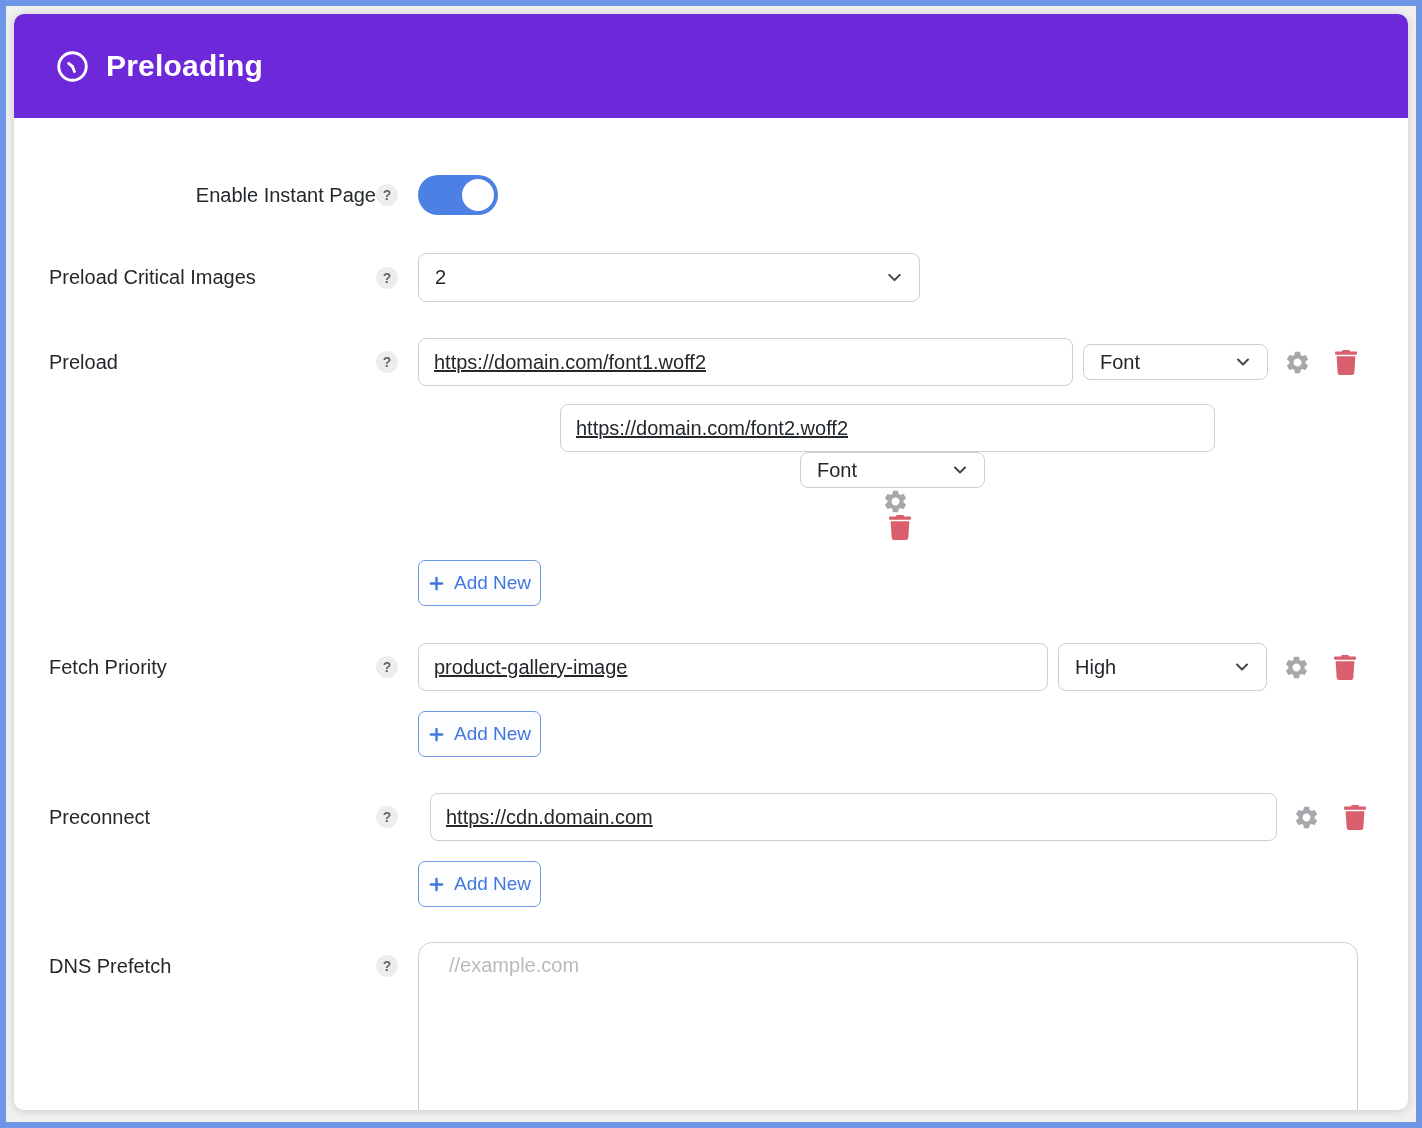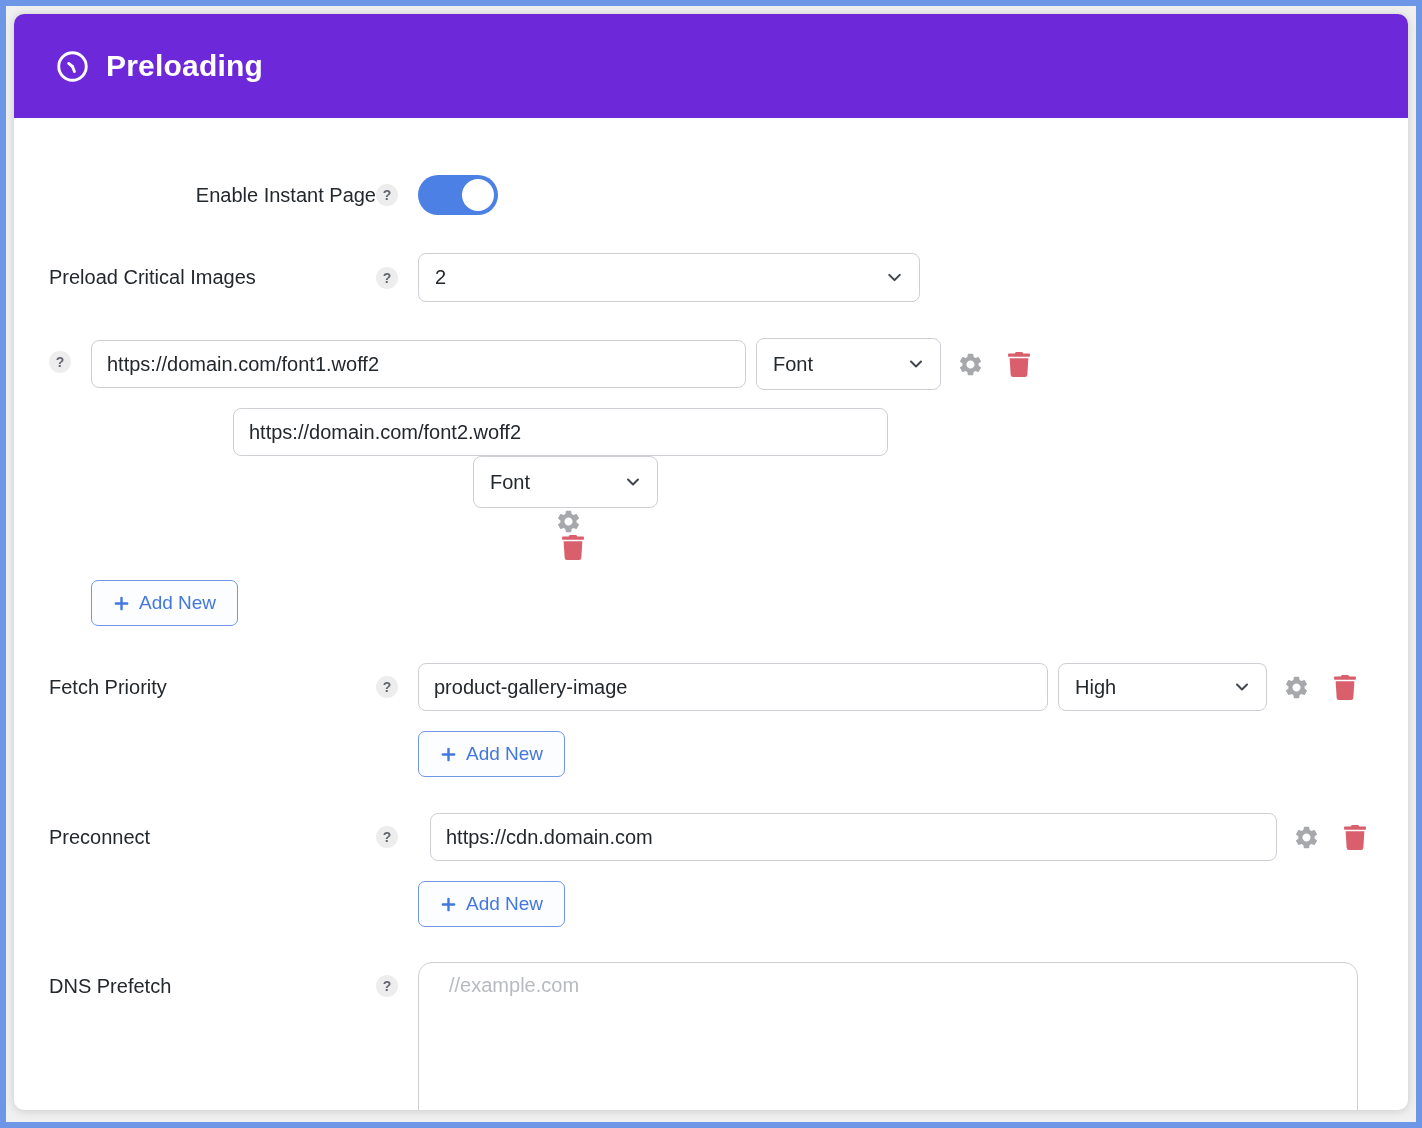--- a/index.html
+++ b/index.html
@@ -61,43 +61,43 @@
   }
   .toggle .knob {
     position: absolute; top: 4px; right: 4px;
     width: 32px; height: 32px; border-radius: 50%; background: #ffffff;
   }
 
   
   .tinput {
     height: 48px; border: 1px solid #ccd0d4; border-radius: 8px;
     font-family: inherit; font-size: 20px; color: #23282d;
-    padding: 0 15px; background: #fff; outline: none;
+    padding: 0 15px; background: #fff; outline: none; text-decoration: underline;
   }
   .tinput::placeholder { color: #b7bbc0; }
   .sel {
     border: 1px solid #ccd0d4; border-radius: 8px; background: #fff;
     display: flex; align-items: center; justify-content: space-between;
     padding: 0 14px 0 16px; cursor: pointer;
     font-size: 20px; color: #23282d;
   }
   .sel-wide  { width: 502px; height: 49px; }
-  .sel-font  { width: 185px; height: 52px; margin-left: 10px; }
+  .sel-font  { width: 185px; height: 36px; margin-left: 10px; }
   .sel-high  { width: 209px; height: 48px; margin-left: 10px; }
   .w655 { width: 655px; } .w630 { width: 630px; } .w847 { width: 847px; margin-left: 12px; }
 
   .chev { flex: none; }
 
   .icon-btn { background:none; border:none; cursor:pointer; display:flex; align-items:center; padding:0; }
   .gear-btn  { margin-left: 16px; }
   .trash-btn { margin-left: 24px; }
 
   .add-new {
     display: inline-flex; align-items: center;
-    height: 46px; padding: 0 21px;
+    height: 46px; padding: 0 9px;
     background: #fcfdff; border: 1.5px solid #7196e4; border-radius: 7px;
     color: #4377de; font-size: 19px; font-weight: 500;
     font-family: inherit; cursor: pointer; width: fit-content;
   }
   .add-new svg { margin-right: 9px; }
 
   textarea.dns {
     width: 940px; height: 200px;
     border: 1px solid #ccd0d4; border-radius: 14px;
     font-family: inherit; font-size: 20px; color: #23282d;
@@ -146,20 +146,23 @@
         <div class="sel sel-wide">
           <span>2</span>
           <svg class="chev" width="21" height="21" viewBox="0 0 24 24" fill="none" stroke="#40464d" stroke-width="2.4" stroke-linecap="round" stroke-linejoin="round">
               <path d="M6 9l6 6 6-6"></path>
             </svg>
         </div>
       </div>
     </div>
 
     <div class="row mb37">
+      <div class="label-col lh48">
+          <span>Preload</span>
+        </div>
       <div class="help-col lh48">
           <span class="help-badge">?</span>
         </div>
       <div class="controls">
         <div class="ctrl-line">
           <input class="tinput w655" type="text" value="https://domain.com/font1.woff2" style="">
           <div class="sel sel-font">
             <span>Font</span>
             <svg class="chev" width="20" height="20" viewBox="0 0 24 24" fill="none" stroke="#40464d" stroke-width="2.4" stroke-linecap="round" stroke-linejoin="round">
                 <path d="M6 9l6 6 6-6"></path>

